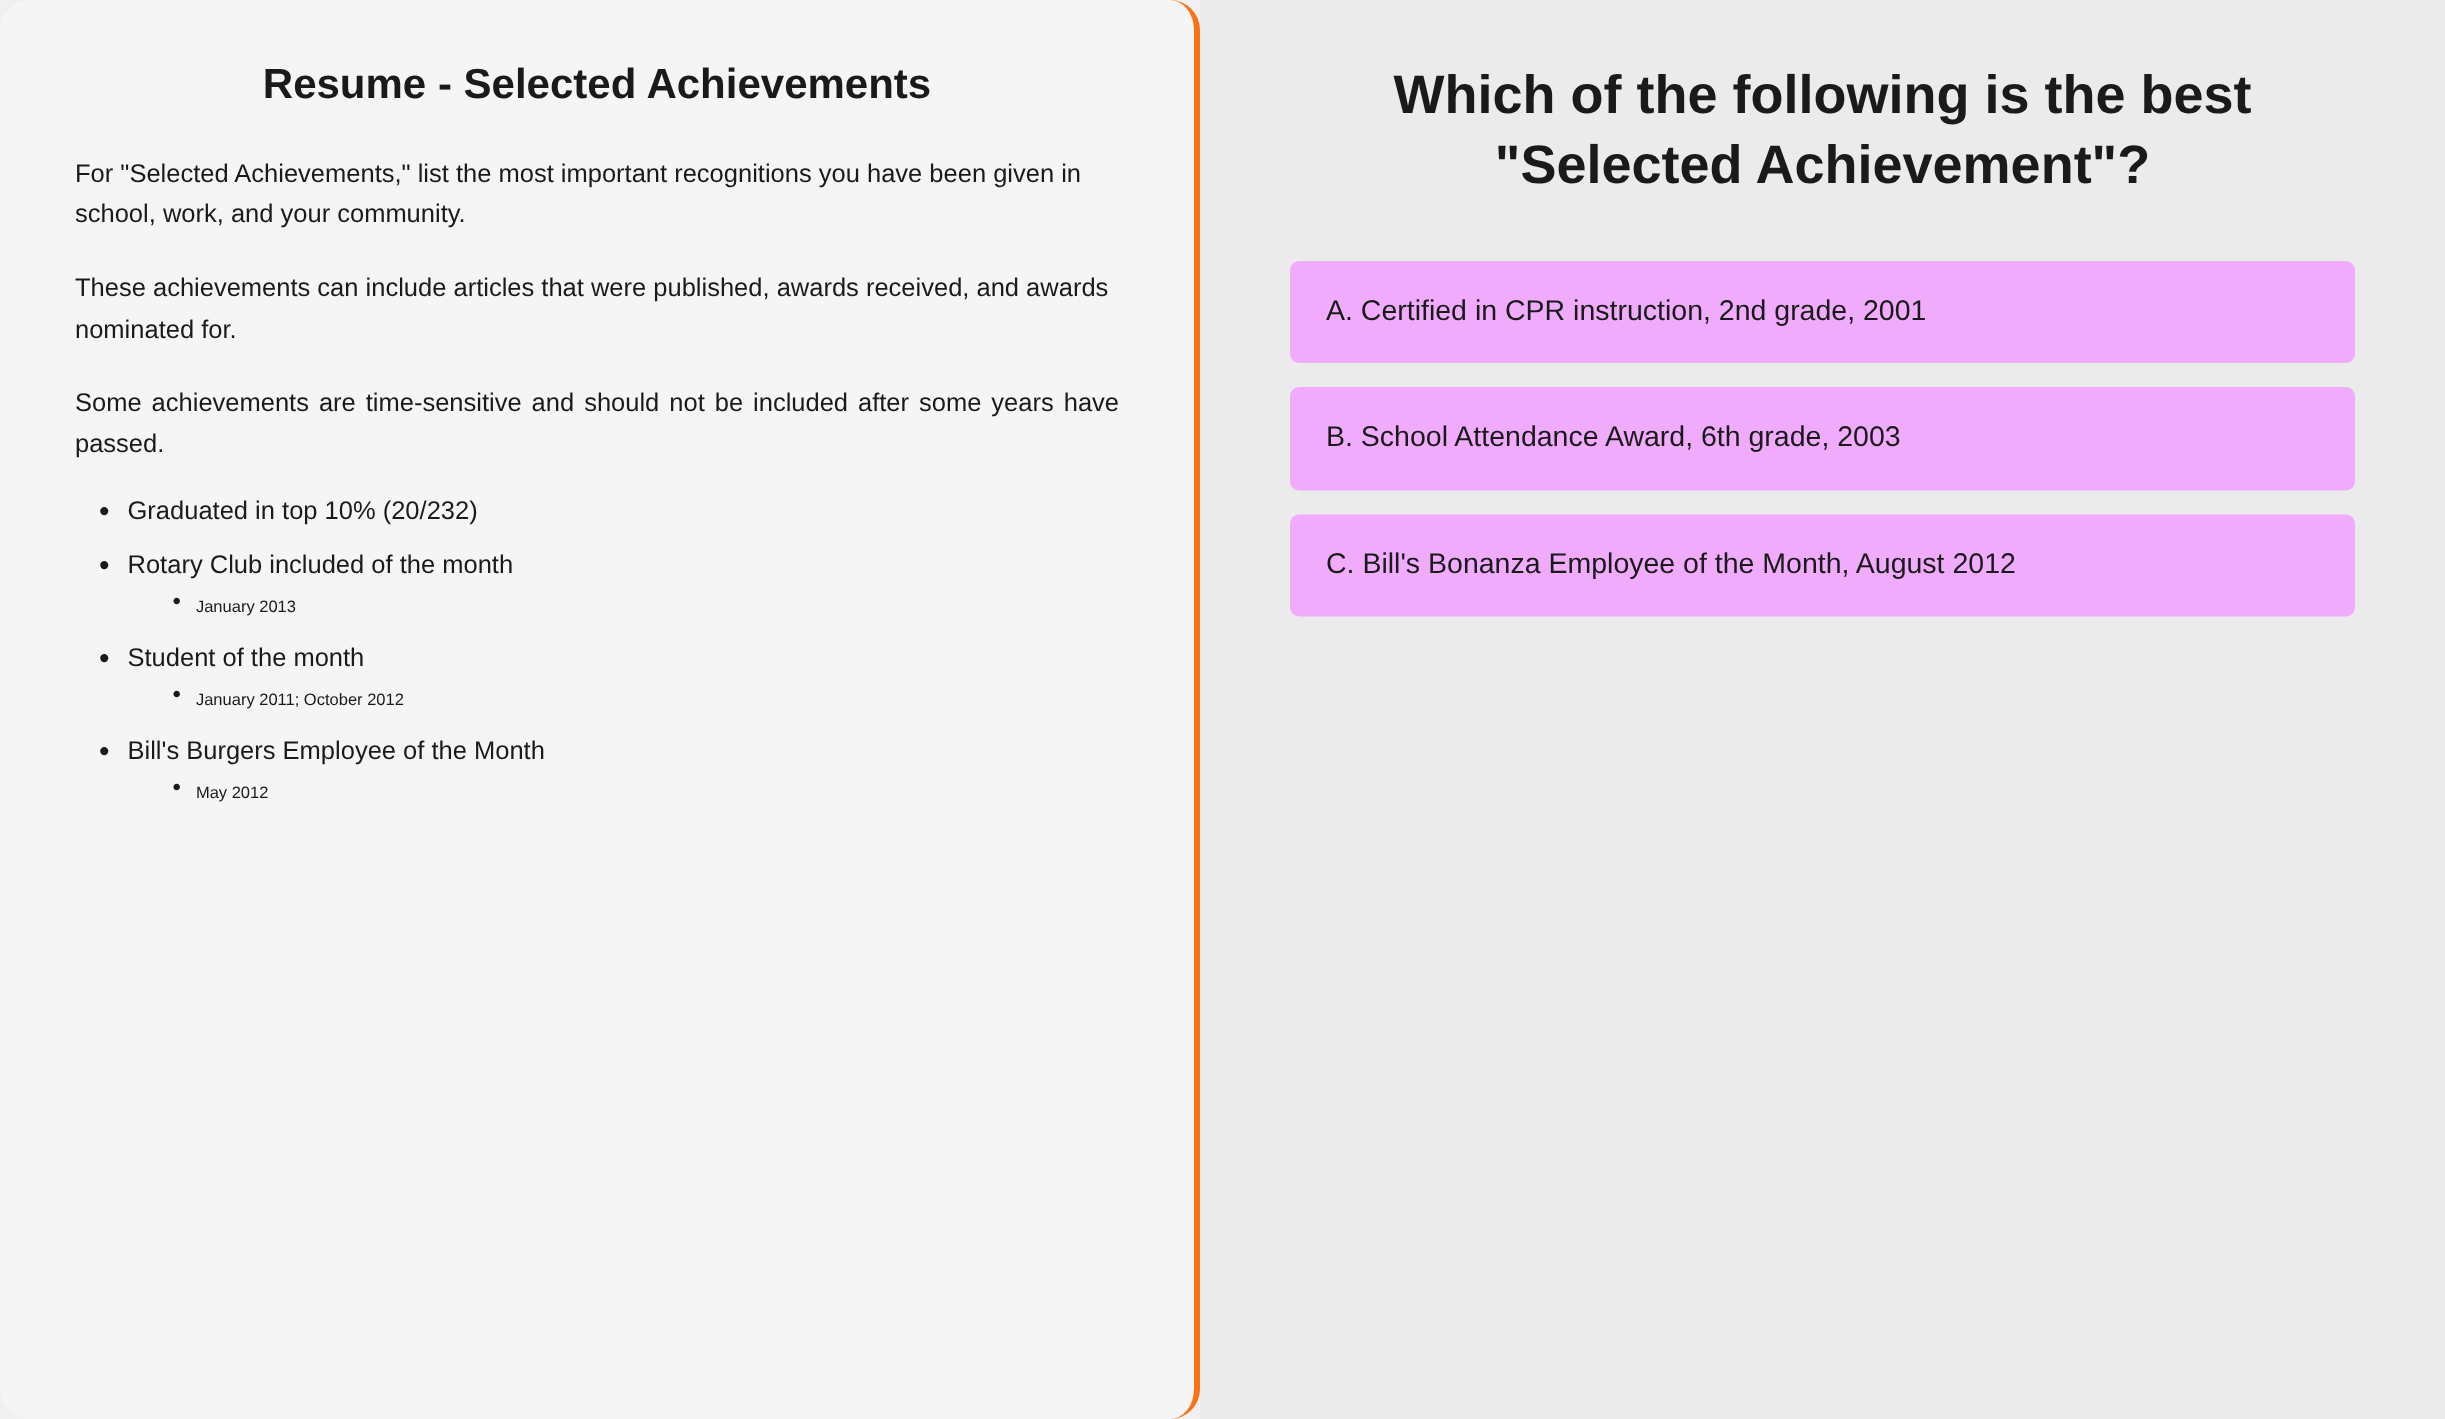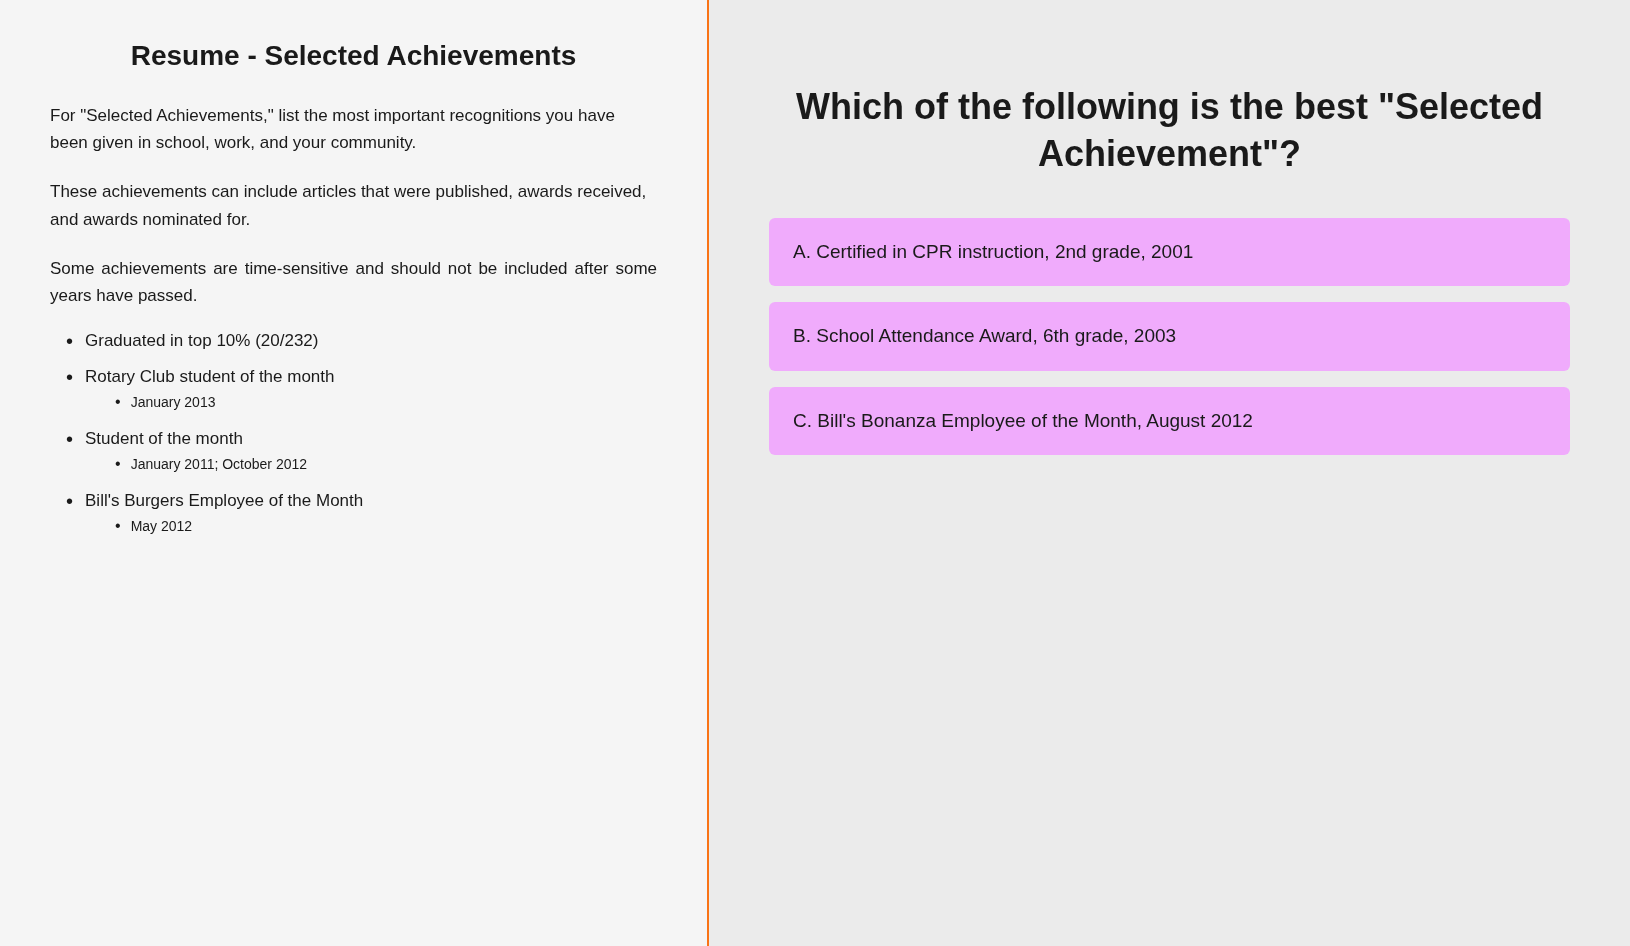--- a/index.html
+++ b/index.html
@@ -11,25 +11,26 @@
     body {
       font-family: Georgia, 'Times New Roman', serif;
       background-color: #f0f0f0;
       width: 1630px;
       height: 946px;
       display: flex;
       overflow: hidden;
     }
 
     .left-panel {
-      width: 709px;
+      width: 800px;
       background-color: #f5f5f5;
       padding: 40px 50px;
-      border-right: 2px solid #f97316;
+      border-right: 4px solid #f97316;
       overflow-y: auto;
+      border-radius: 20px;
     }
 
     .right-panel {
       flex: 1;
       background-color: #ebebeb;
       padding: 40px 60px;
     }
 
     .left-title {
       font-size: 28px;
@@ -83,43 +84,42 @@
     }
 
     .sub-list {
       list-style: none;
       padding: 0;
       margin: 6px 0 0 30px;
     }
 
     .sub-list li {
       display: flex;
-      align-items: center;
+      align-items: flex-end;
       margin-bottom: 4px;
-      font-size: 14px;
+      font-size: 11px;
       color: #1a1a1a;
       font-family: Arial, sans-serif;
     }
 
     .sub-list li::before {
       content: "•";
       font-size: 16px;
       margin-right: 10px;
       flex-shrink: 0;
     }
 
     .right-title {
       font-size: 36px;
       font-weight: bold;
       color: #1a1a1a;
       text-align: center;
       margin-bottom: 40px;
       line-height: 1.3;
       font-family: Arial, sans-serif;
-      margin-top: 44px;
     }
 
     .option-card {
       background-color: #f0abfc;
       border-radius: 6px;
       padding: 20px 24px;
       margin-bottom: 16px;
       font-size: 19px;
       color: #1a1a1a;
       font-family: Arial, sans-serif;
@@ -140,21 +140,21 @@
 
 
     <ul class="bullet-list">
 
       <li>
         <span>Graduated in top 10% (20/232)</span>
       </li>
 
       <li>
         <div>
-          <span>Rotary Club student of the month</span>
+          <span>Rotary Club included of the month</span>
           <ul class="sub-list">
             <li>
               <span>January 2013</span>
             </li>
           </ul>
         </div>
       </li>
 
       <li>
         <div>

